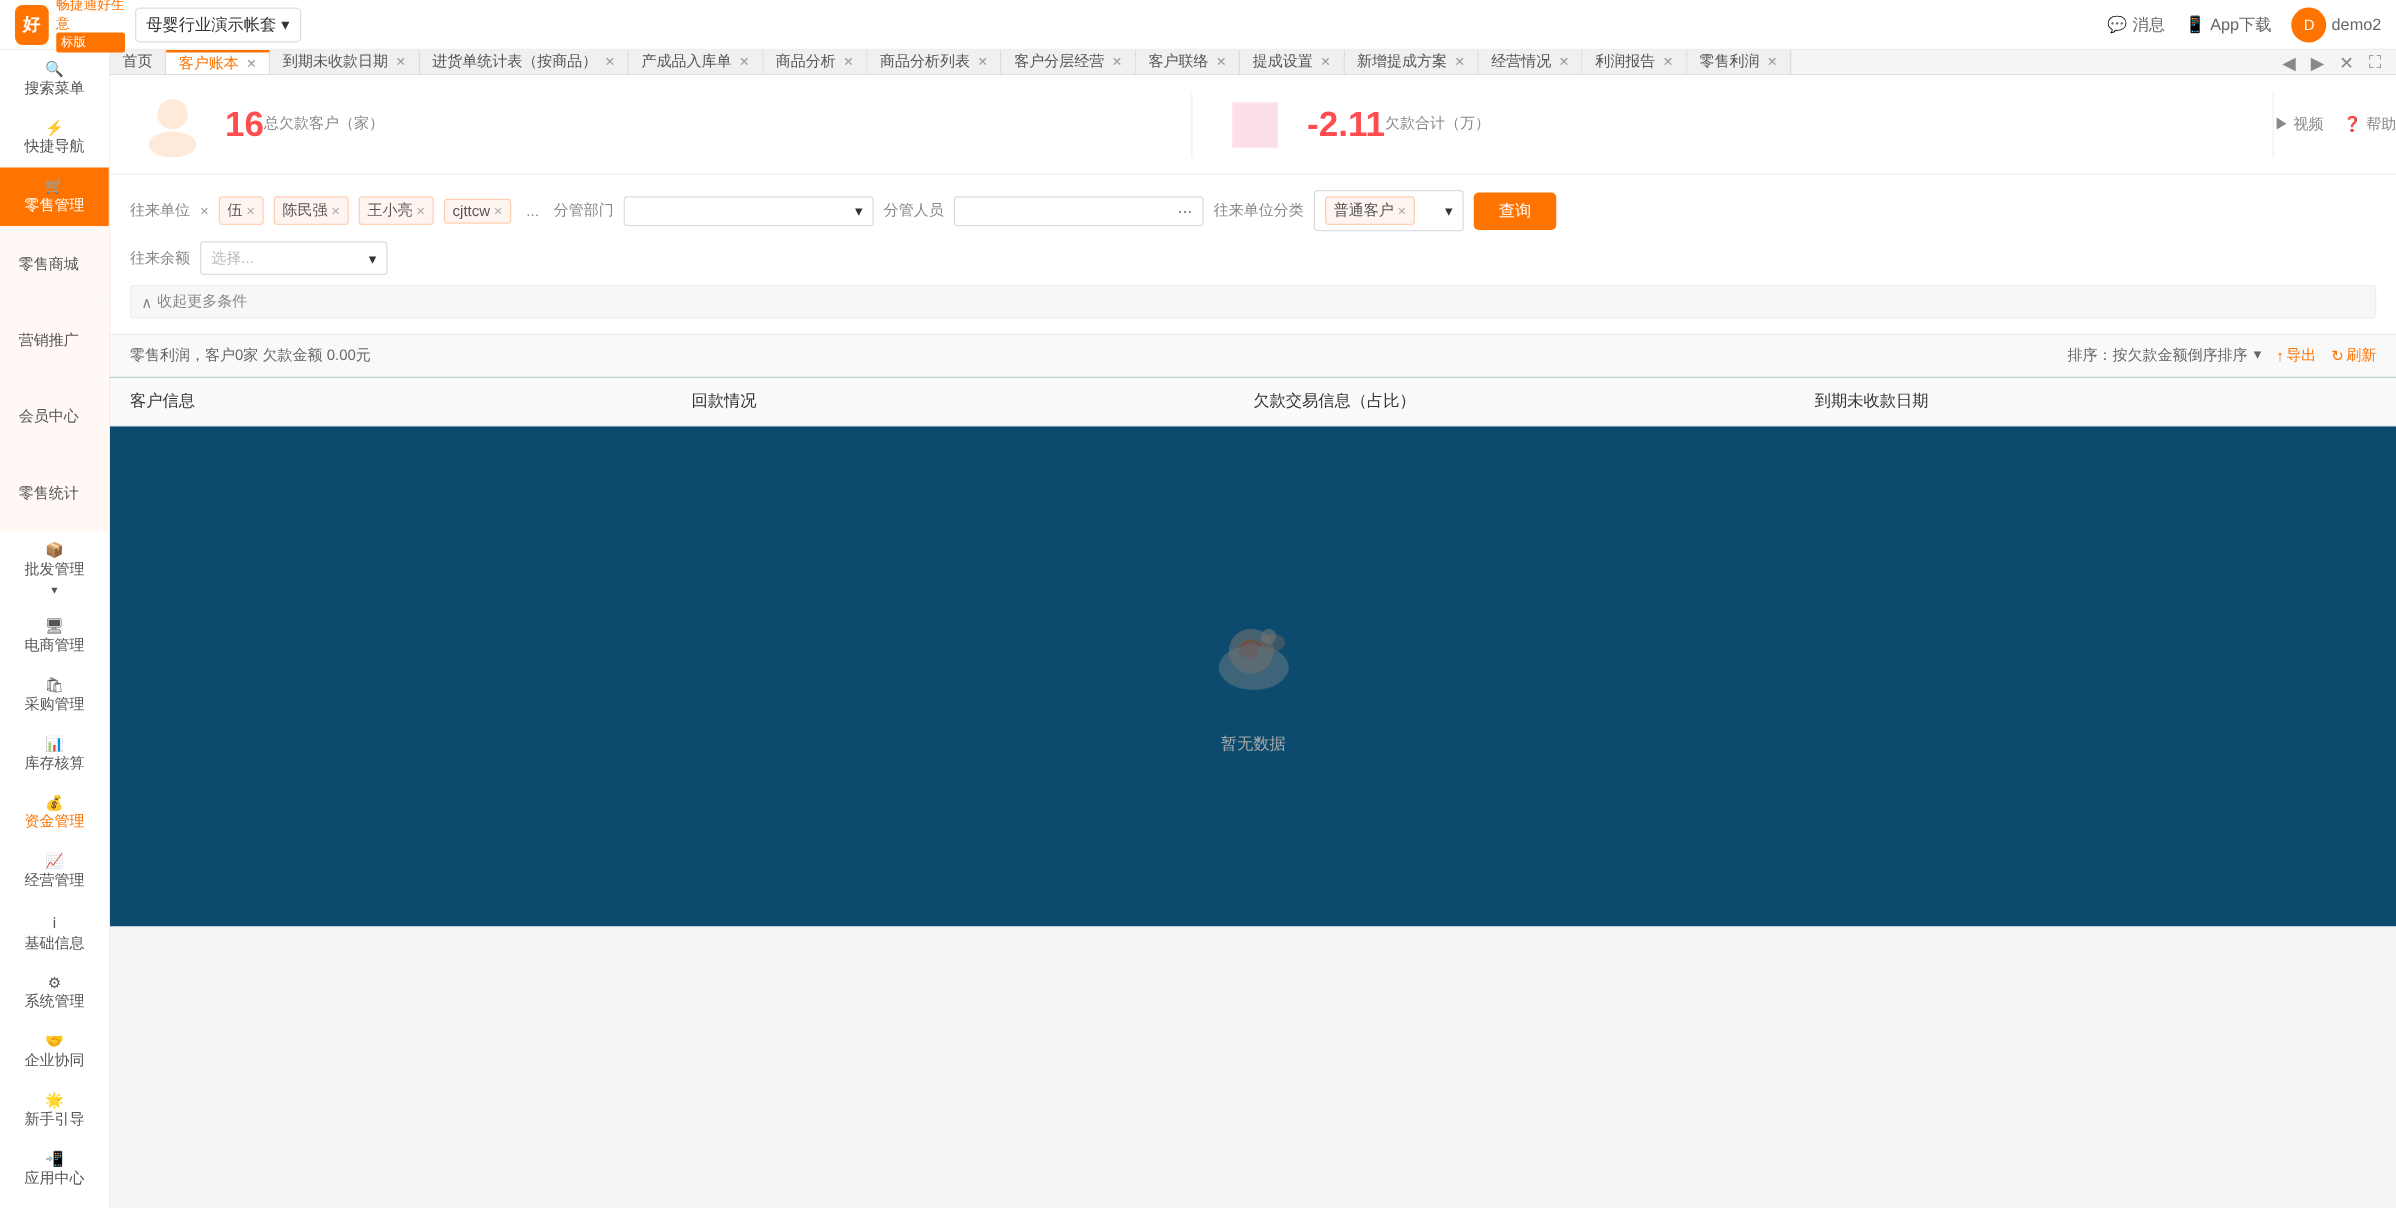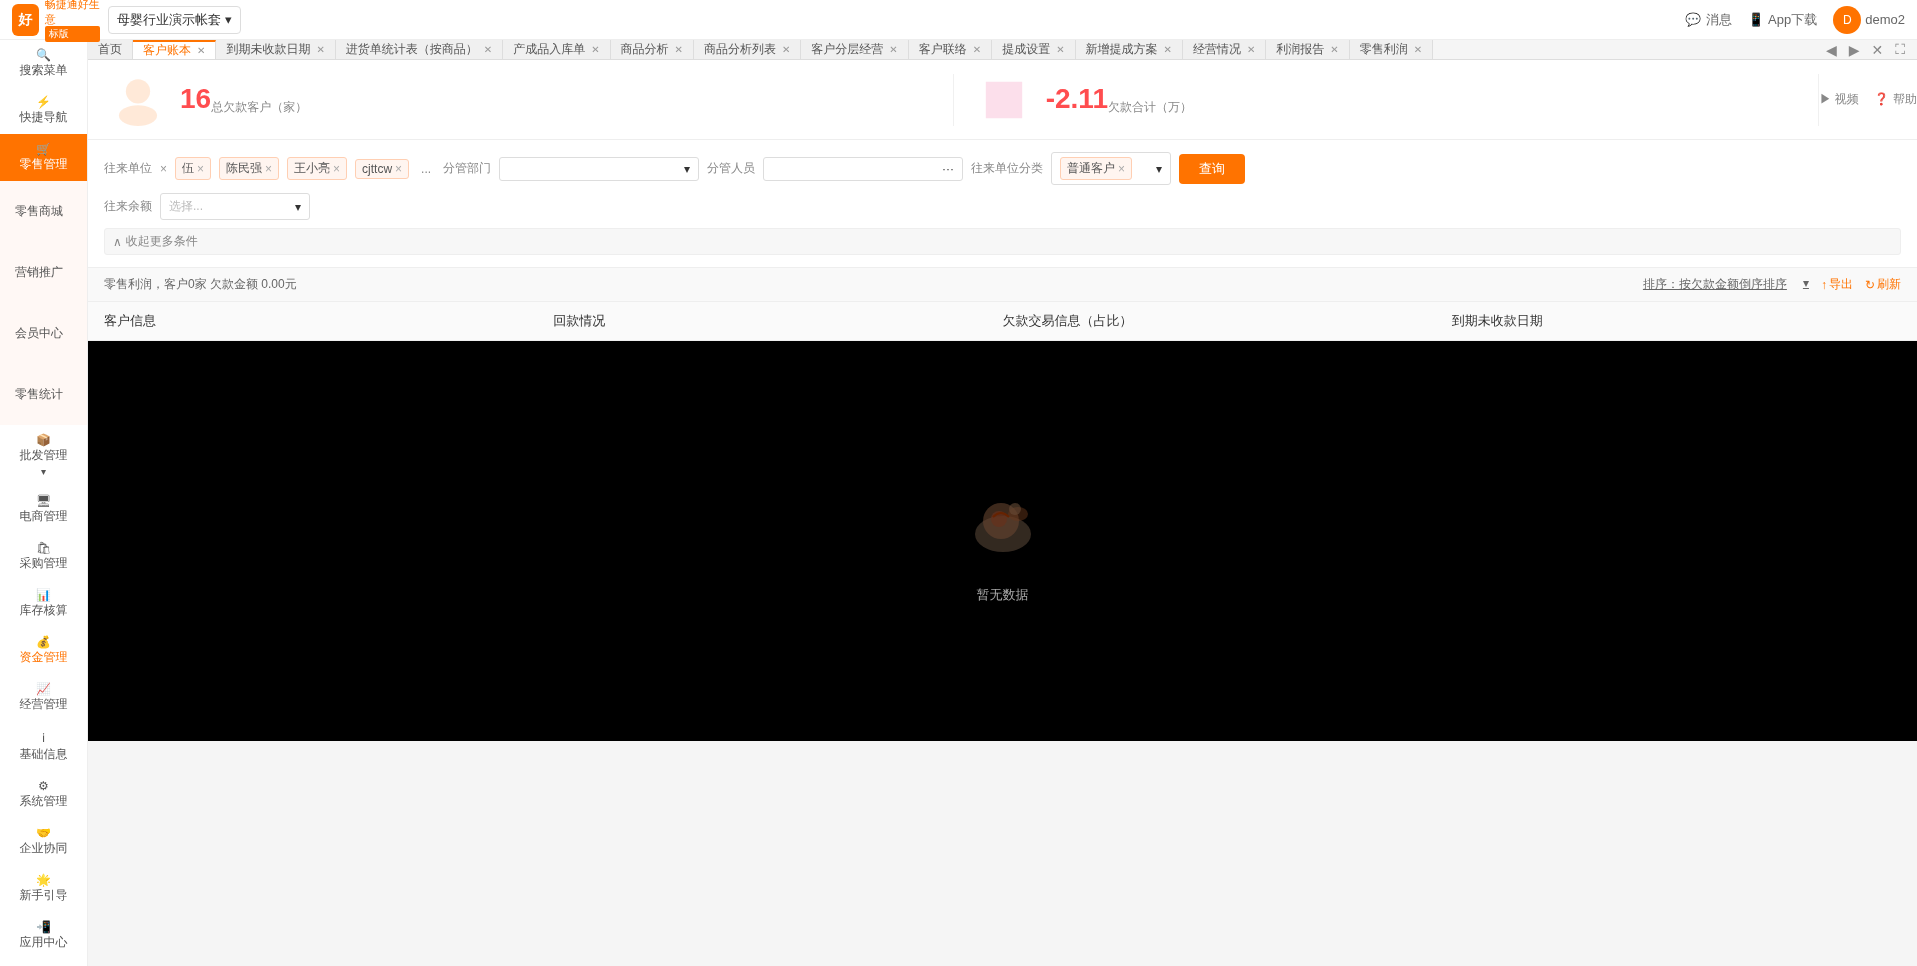--- a/index.html
+++ b/index.html
@@ -106,21 +106,21 @@
       align-items: center;
       padding: 0 24px;
       border-right: 1px solid #f0f0f0;
       gap: 16px;
     }
     .stat-icon { width: 52px; height: 52px; opacity: 0.15; display: flex; align-items: center; justify-content: center; }
     .stat-icon svg { width: 52px; height: 52px; }
     .stat-info { display: flex; flex-direction: row; }
     .stat-number { font-size: 28px; font-weight: bold; color: #ff4d4f; }
     .stat-number.dark { color: #222; }
-    .stat-label { font-size: 12px; color: #888; margin-top: 16px; }
+    .stat-label { font-size: 12px; color: #888; margin-top: 6px; }
     .stat-right { margin-left: auto; display: flex; gap: 16px; align-items: center; font-size: 12px; color: #888; }
     .stat-right span { cursor: pointer; }
 
     
     .filter-area {
       background: #fff;
       padding: 12px 16px;
       border-bottom: 1px solid #eee;
     }
     .filter-row { display: flex; align-items: center; gap: 8px; margin-bottom: 8px; flex-wrap: wrap; }
@@ -153,25 +153,25 @@
       background: #f9f9f9;
       padding: 8px 16px;
       border-bottom: 1px solid #eee;
       display: flex;
       align-items: center;
       justify-content: space-between;
       font-size: 12px;
       color: #666;
     }
     .results-bar-right { display: flex; align-items: center; gap: 12px; }
-    .sort-select { display: flex; align-items: flex-start; gap: 16px; cursor: pointer; text-decoration: underline; }
+    .sort-select { display: flex; align-items: flex-start; gap: 5px; cursor: pointer; }
     .action-link { color: #ff7300; cursor: pointer; display: flex; align-items: center; gap: 2px; }
 
     
-    .data-table { background: #000000; margin: 0; }
+    .data-table { background: #0c4a6e; margin: 0; }
     .table-header {
       display: grid;
       grid-template-columns: 2fr 2fr 2fr 2fr;
       padding: 10px 16px;
       border-bottom: 1px solid #eee;
       font-size: 13px;
       color: #333;
       font-weight: 500;
       background: #fafafa;
     }

